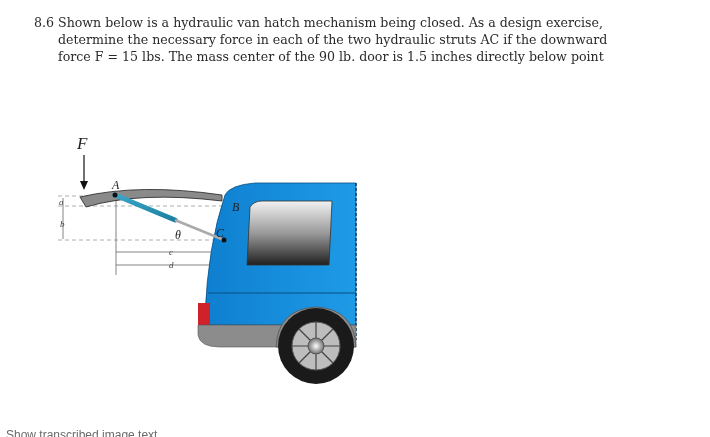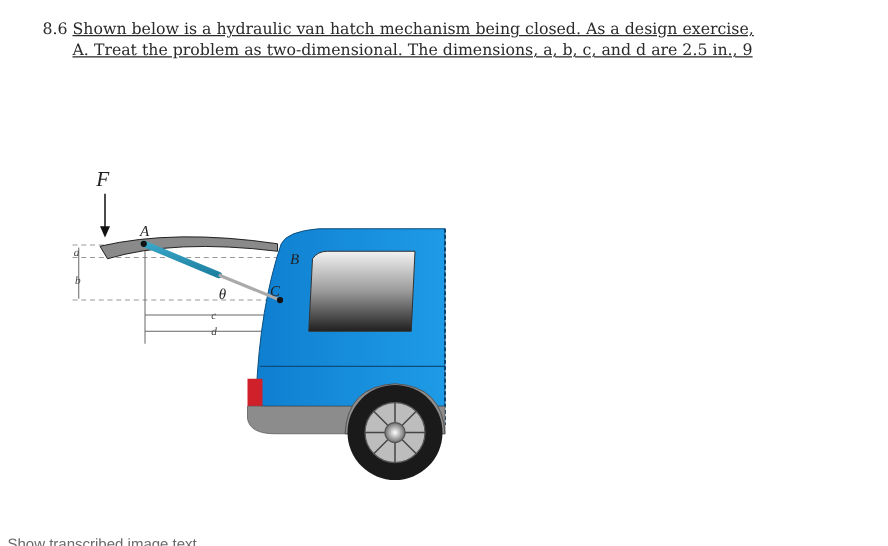--- a/index.html
+++ b/index.html
@@ -1,32 +1,33 @@
 <!DOCTYPE html>
 <html><head>
 <meta charset="utf-8">
 <style>
   html, body { margin: 0; padding: 0; background: #ffffff; }
   body { width: 710px; height: 437px; position: relative; overflow: hidden; font-family: "DejaVu Serif", "Liberation Serif", serif; color: #2a2a2a; }
   .problem { position: absolute; left: 34px; top: 14px; width: 590px; font-size: 12.6px; line-height: 17.2px; }
   .problem .num { position: absolute; left: 0; top: 0; text-align: right; }
   .problem .body { margin-left: 24px; text-align: justify; }
-  .problem .line { display: block; white-space: nowrap; text-decoration: underline; }
+  .problem .line { display: block; white-space: nowrap; }
   .figure { position: absolute; left: 40px; top: 125px; width: 340px; height: 275px; }
   .footer { position: absolute; left: 6px; top: 428px; font-family: "Liberation Sans", sans-serif; font-size: 12px; color: #6a6a6a; }
   svg text { font-family: "Liberation Serif", serif; }
 </style>
 </head>
 <body>
 
 <div class="problem">
   <span class="num">8.6</span>
   <div class="body">
     <span class="line">Shown below is a hydraulic van hatch mechanism being closed. As a design exercise,</span>
-    <span class="line">A. Treat the problem as two-dimensional. The dimensions, a, b, c, and d are 2.5 in., 9</span>
+    <span class="line">determine the necessary force in each of the two hydraulic struts AC if the downward</span>
+    <span class="line">force F = 15 lbs. The mass center of the 90 lb. door is 1.5 inches directly below point</span>
   </div>
 </div>
 
 <div class="figure">
   <svg width="340" height="275" viewBox="0 0 340 275" xmlns="http://www.w3.org/2000/svg">
     <defs>
       <linearGradient id="bodyGrad" x1="0" y1="0" x2="1" y2="0">
         <stop offset="0" stop-color="#0f7fd0"></stop>
         <stop offset="1" stop-color="#1e9be6"></stop>
       </linearGradient>

